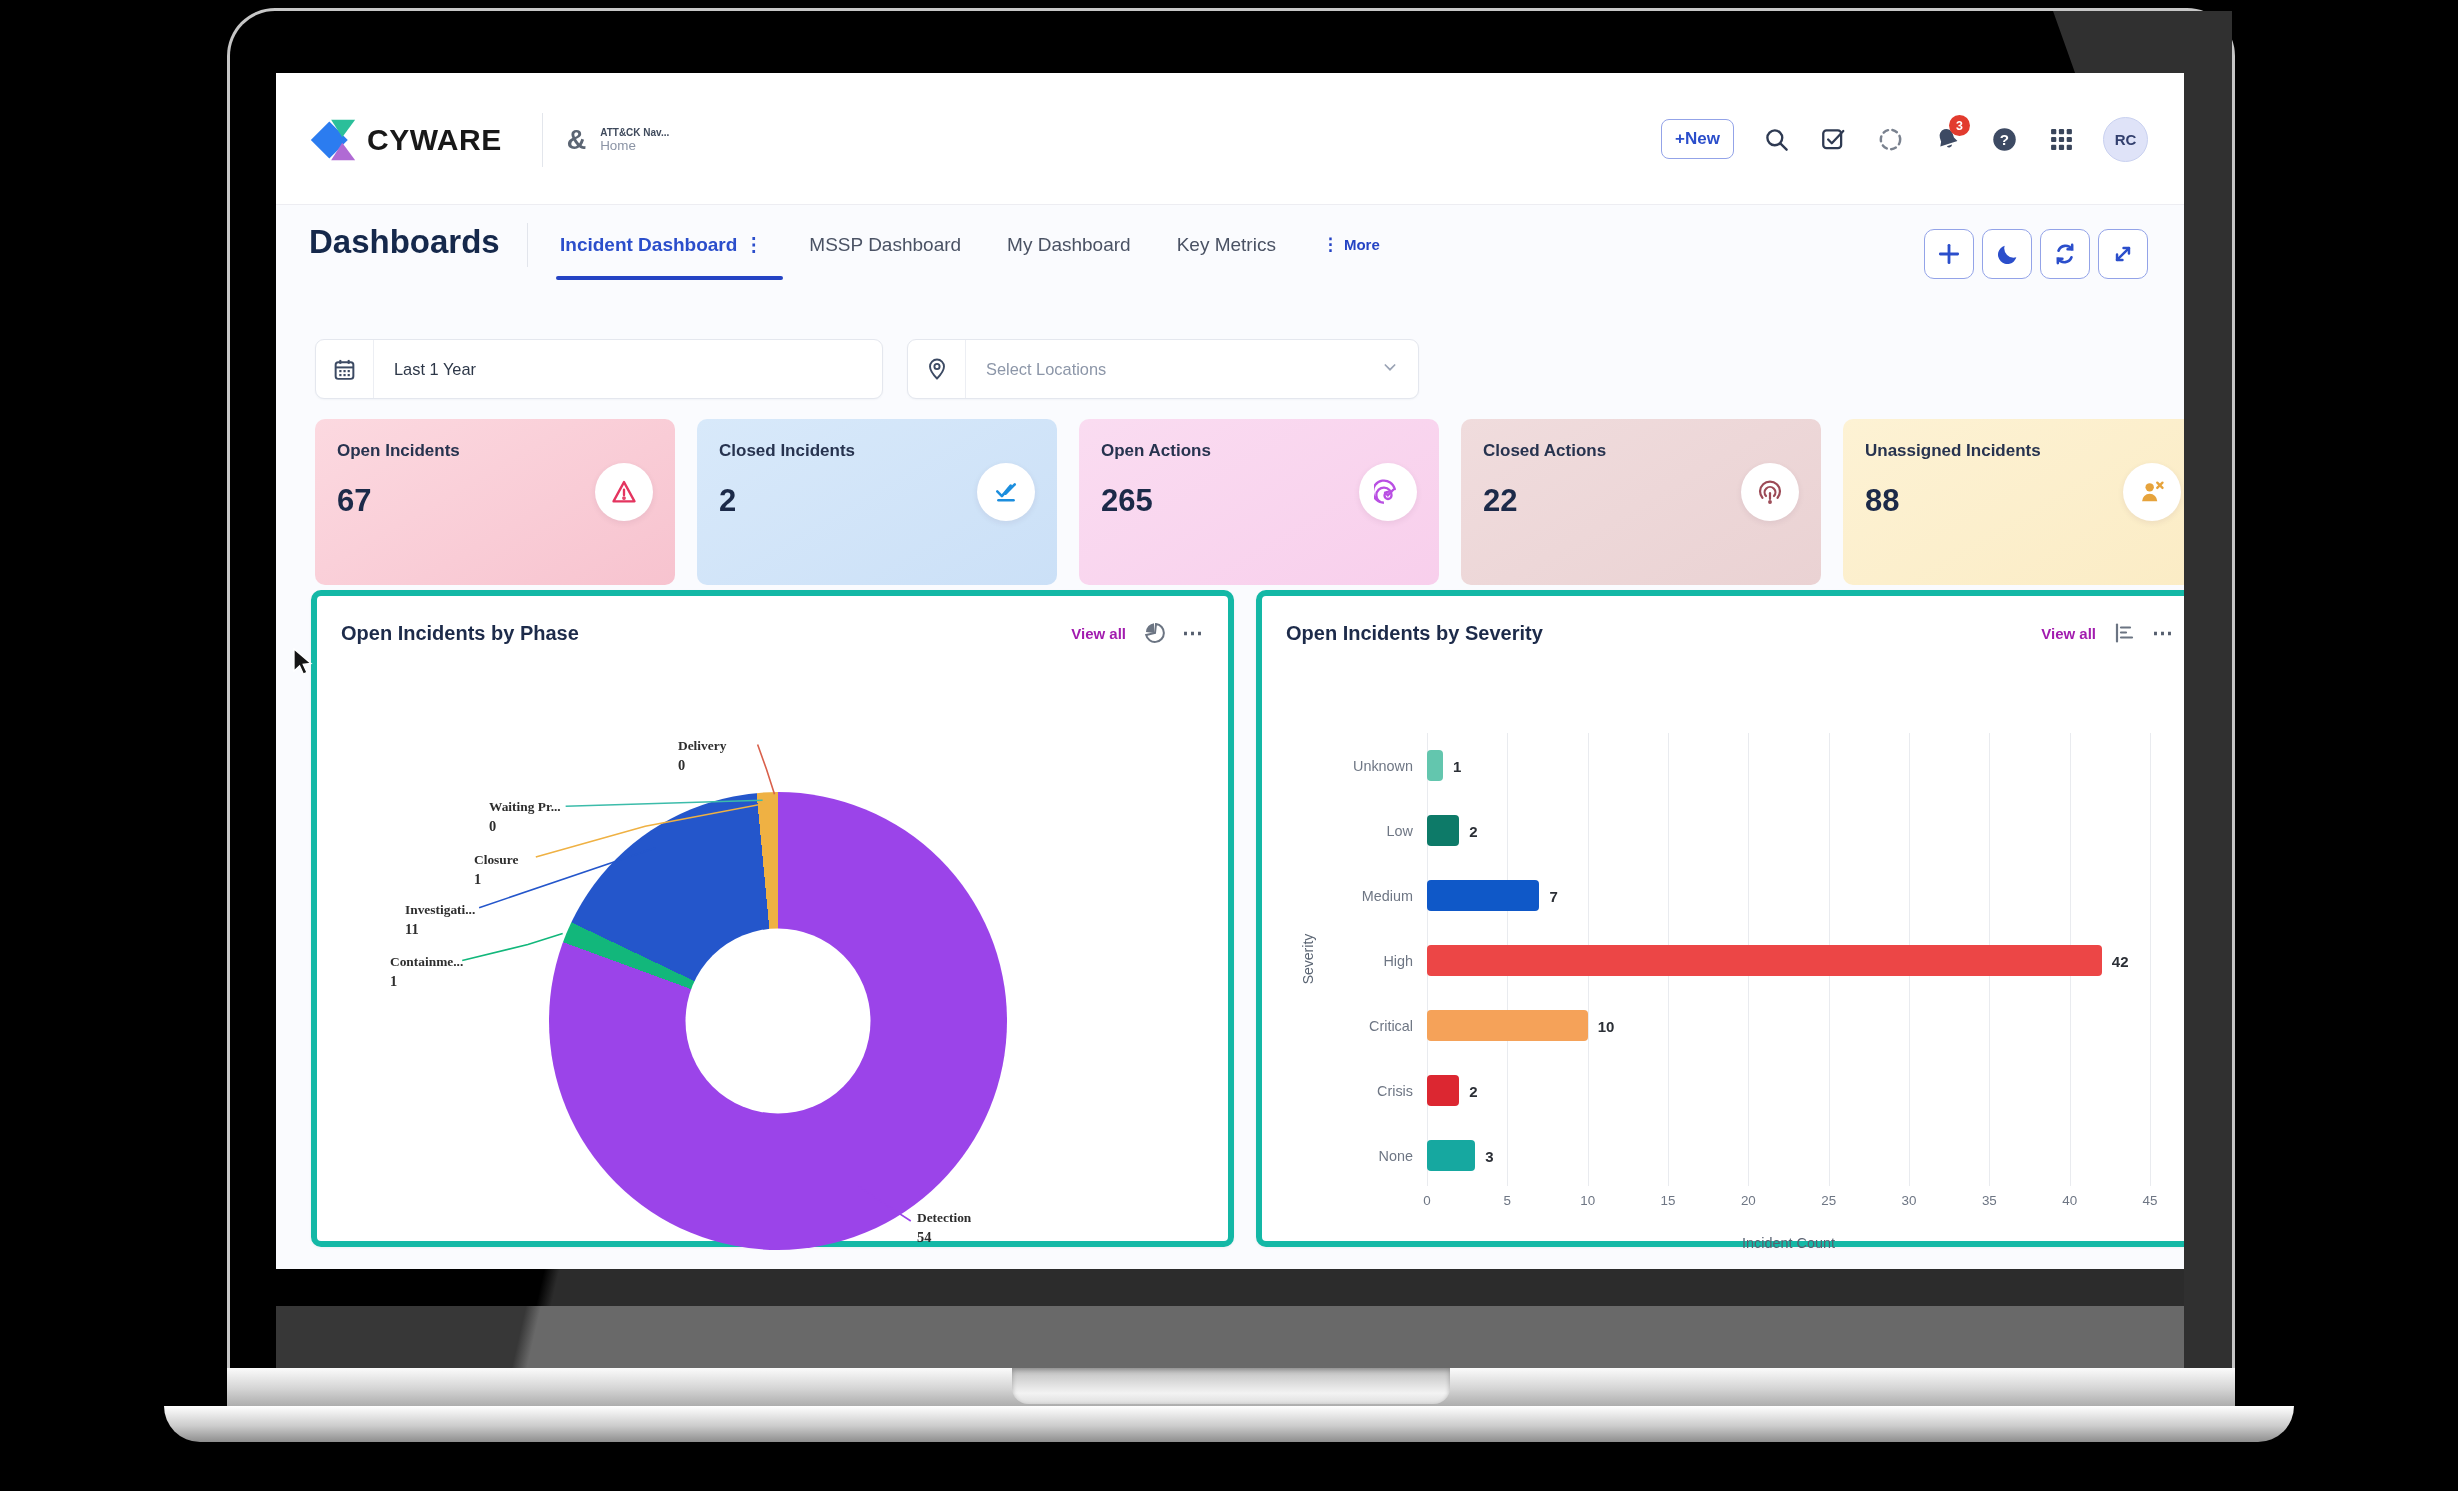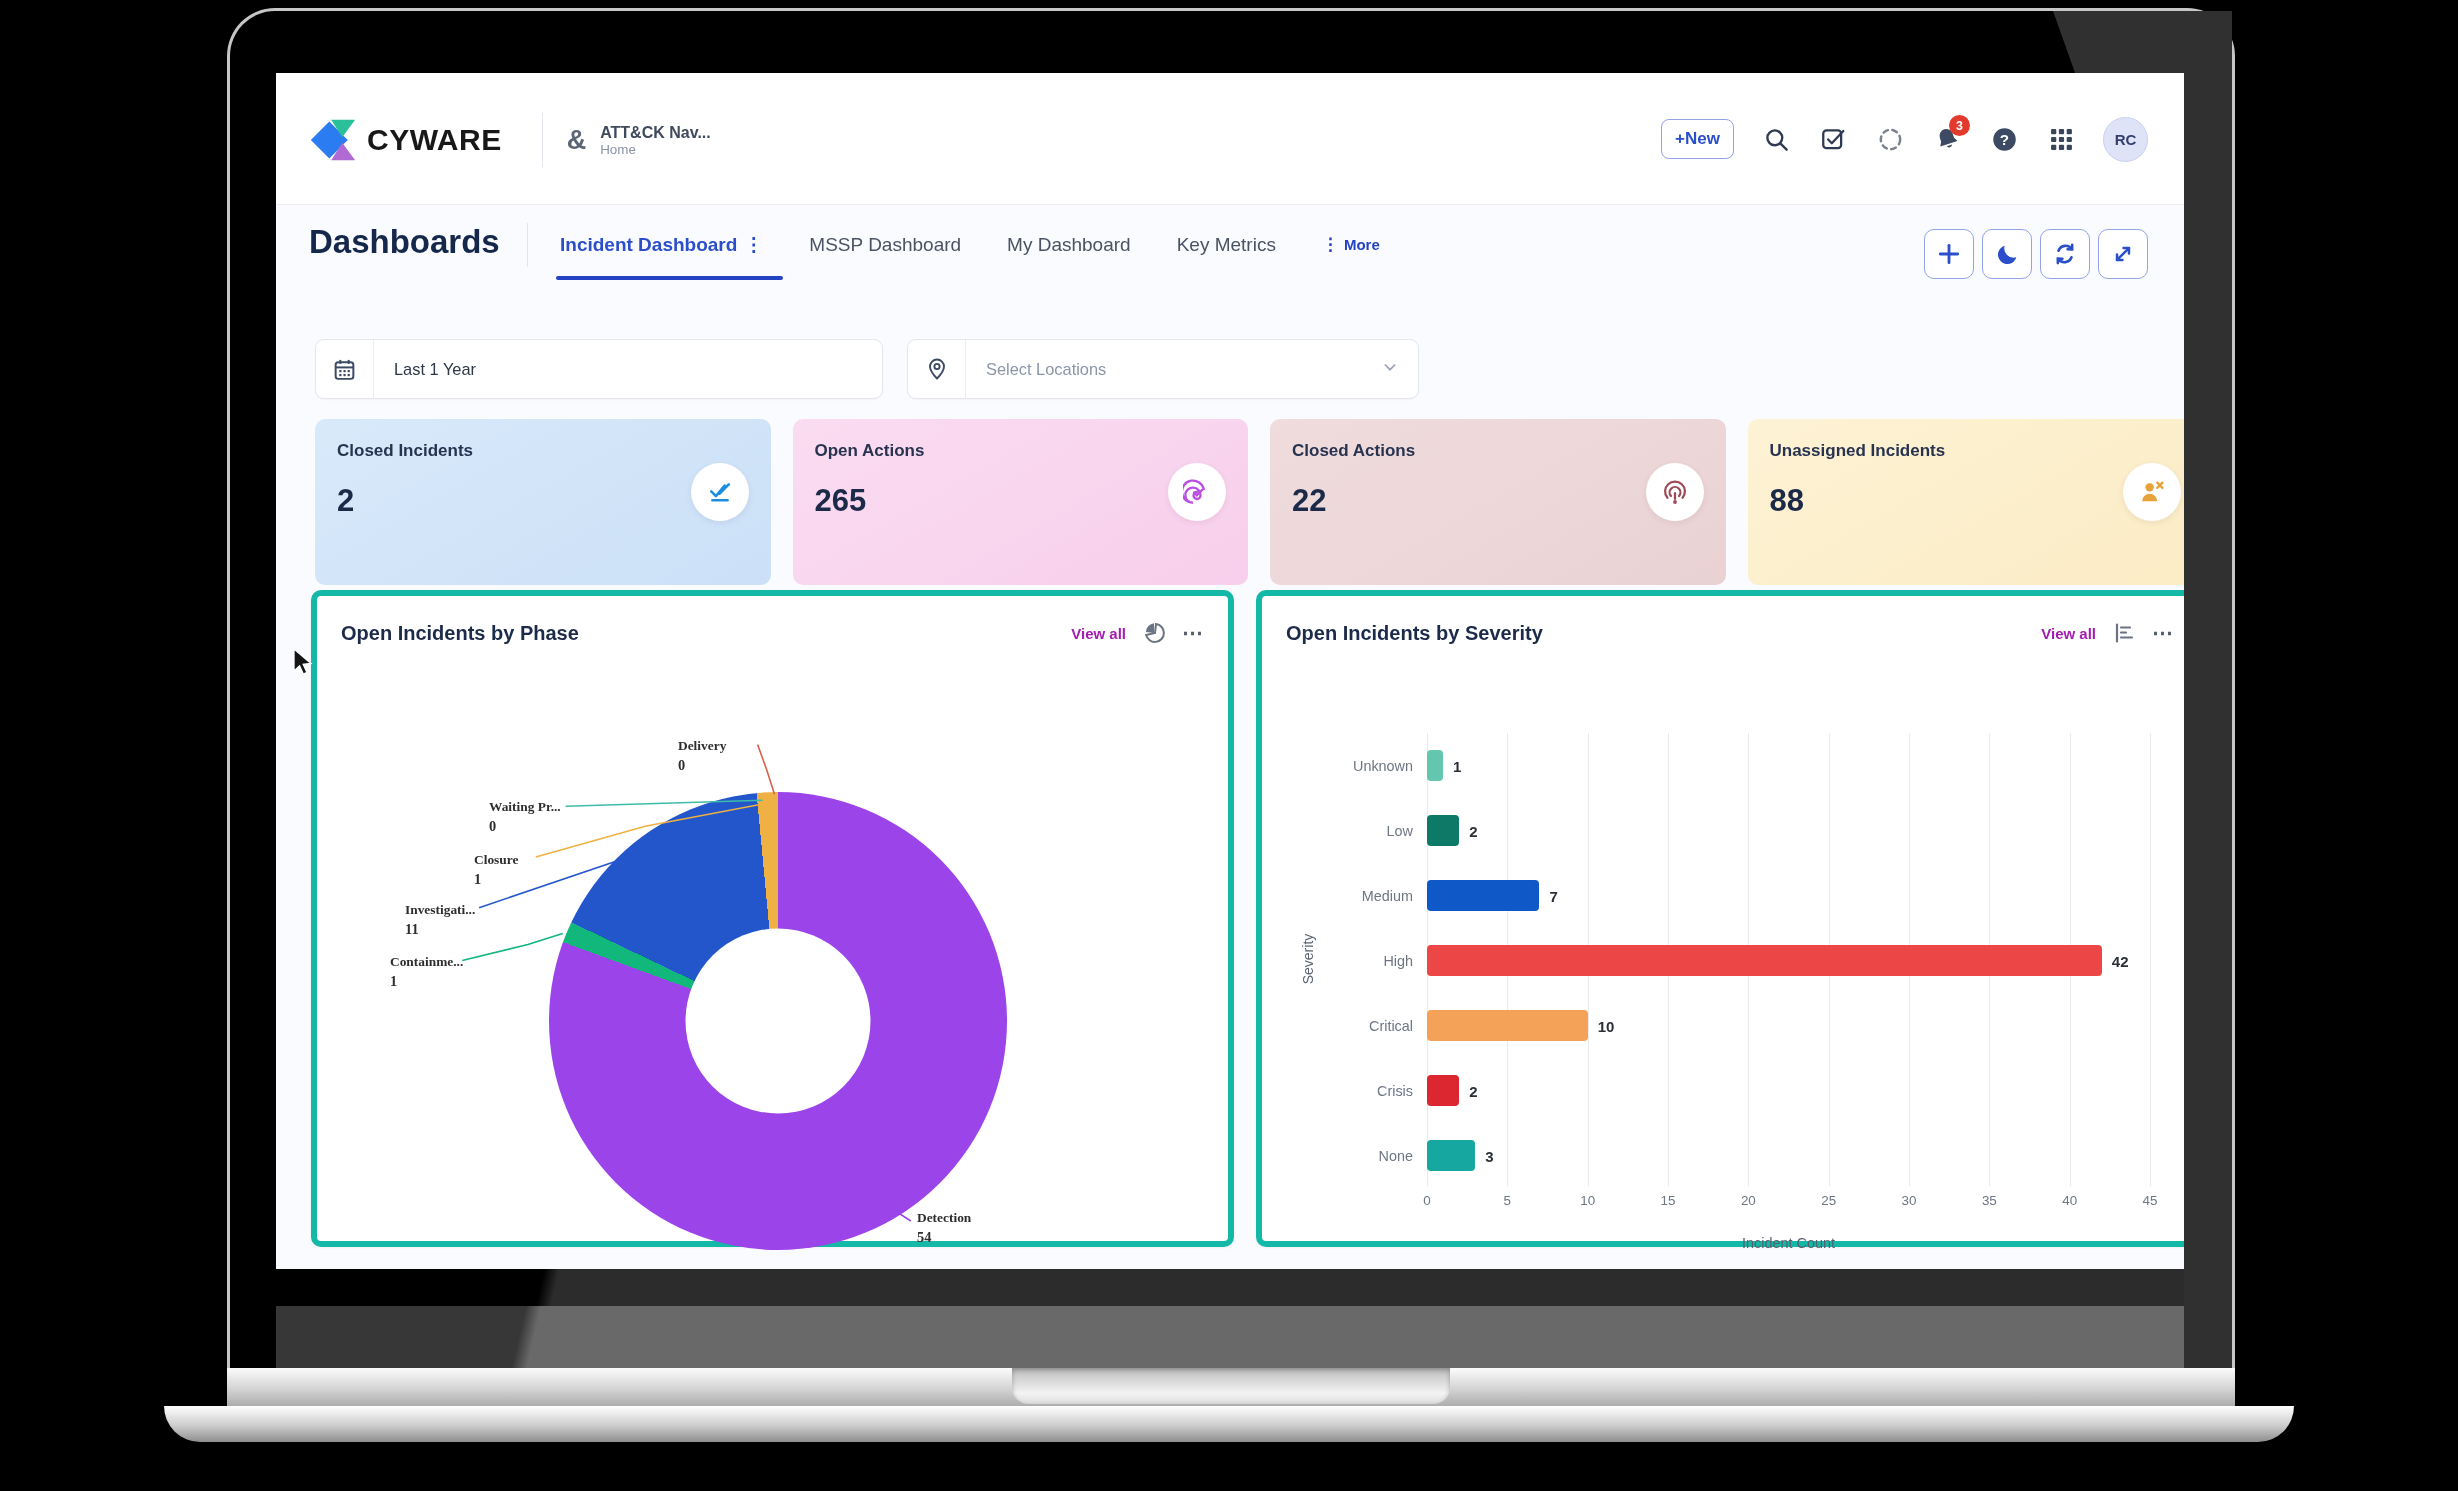--- a/index.html
+++ b/index.html
@@ -28,21 +28,21 @@
           background:linear-gradient(#ffffff,#cccccc 55%,#8e8e8e);
           border-radius:0 0 46px 46px; }
   .cursor { position:absolute; left:291px; top:647px; z-index:20; }
 
   
   .app-header { position:absolute; left:0; top:0; width:100%; height:131px; background:#fff; }
   .brand-row { position:absolute; left:33px; top:40px; display:flex; align-items:center; }
   .brand-name { font-size:30px; font-weight:800; color:#181818; letter-spacing:0.5px; margin-left:10px; }
   .hdr-divider { width:1px; height:54px; background:#e3e6ec; margin:0 24px 0 40px; }
   .amp-icon { font-size:27px; font-weight:700; color:#5b6573; margin-right:14px; }
-  .nav-app-title { font-size:16px; font-weight:700; color:#3f4a5c; }
+  .nav-app-title { font-size:10px; font-weight:700; color:#3f4a5c; }
   .nav-app-sub { font-size:13.4px; color:#8b94a5; margin-top:0; }
   .header-actions { position:absolute; right:36px; top:38px; height:56px; display:flex; align-items:center; gap:27px; }
   .new-btn { border:1.5px solid #93a3e8; border-radius:8px; background:#fff; color:#2b4ecb;
              font-size:17px; font-weight:700; padding:9px 13px; cursor:pointer; font-family:inherit; }
   .hicon { display:flex; align-items:center; justify-content:center; width:30px; height:30px; cursor:pointer; }
   .bell-wrap { position:relative; }
   .badge { position:absolute; top:-9px; right:-8px; min-width:21px; height:21px; border-radius:50%;
            background:#e23b2e; color:#fff; font-size:12.4px; font-weight:700;
            display:flex; align-items:center; justify-content:center; }
   .avatar { width:45px; height:45px; border-radius:50%; background:#dfe3f8; border:1px solid #c9d1f0;
@@ -269,20 +269,31 @@
           <span class="chev">
             <svg width="16" height="16" viewBox="0 0 24 24" fill="none" stroke="#9aa3b5" stroke-width="2.6" stroke-linecap="round">
                 <polyline points="5,9 12,16 19,9"></polyline>
               </svg>
           </span>
         </div>
 
       </div>
 
       <div class="stats">
+          <div class="stat-card" style="background: linear-gradient(150deg, rgb(252, 217, 224), rgb(247, 195, 207));">
+            <div class="stat-label">Open Incidents</div>
+            <div class="stat-value">67</div>
+            <div class="stat-icon-circle">
+              <svg width="28" height="28" viewBox="0 0 24 24" fill="none" stroke="#e4345f" stroke-width="2">
+                <path d="M12 3.5 21 20H3z" stroke-linejoin="round"></path>
+                <line x1="12" y1="10" x2="12" y2="14.5" stroke-linecap="round"></line>
+                <circle cx="12" cy="17.2" r="0.6" fill="#e4345f"></circle>
+              </svg>
+            </div>
+          </div>
           <div class="stat-card" style="background: linear-gradient(150deg, rgb(216, 233, 250), rgb(203, 224, 247));">
             <div class="stat-label">Closed Incidents</div>
             <div class="stat-value">2</div>
             <div class="stat-icon-circle">
               <svg width="28" height="28" viewBox="0 0 24 24" fill="none" stroke="#1c8ede" stroke-width="2.2" stroke-linecap="round" stroke-linejoin="round">
                 <path d="M4.5 11.5 8.5 15.5 16 6.5"></path>
                 <path d="M11.5 13.5 19.5 5.5"></path>
                 <path d="M5.5 19h13"></path>
               </svg>
             </div>

